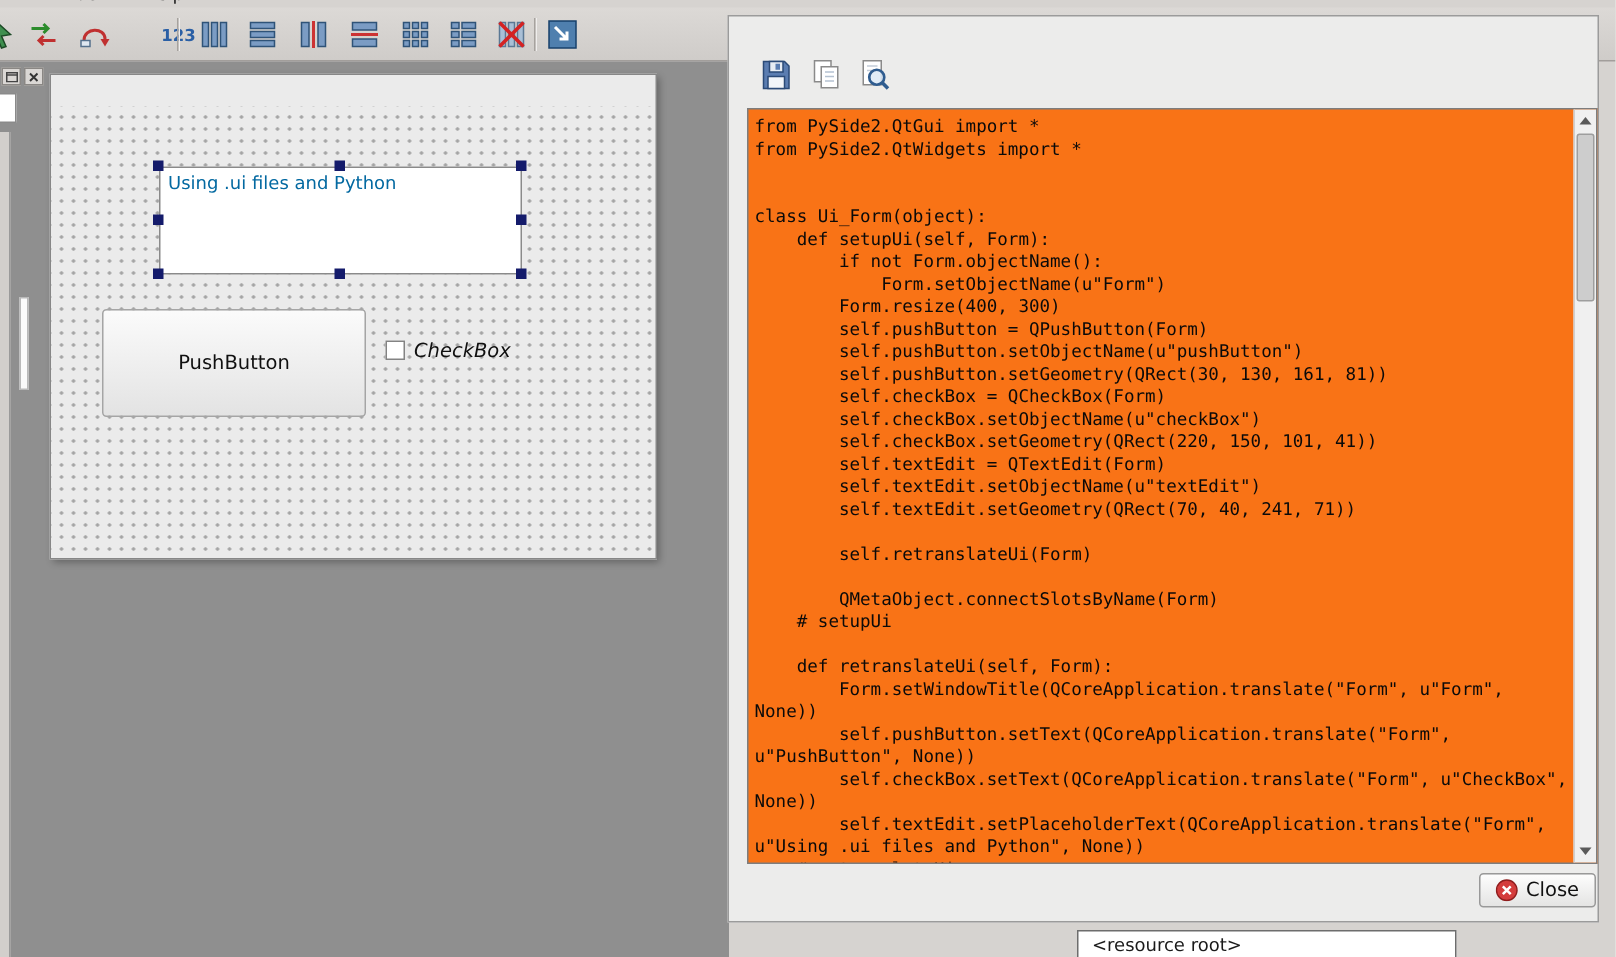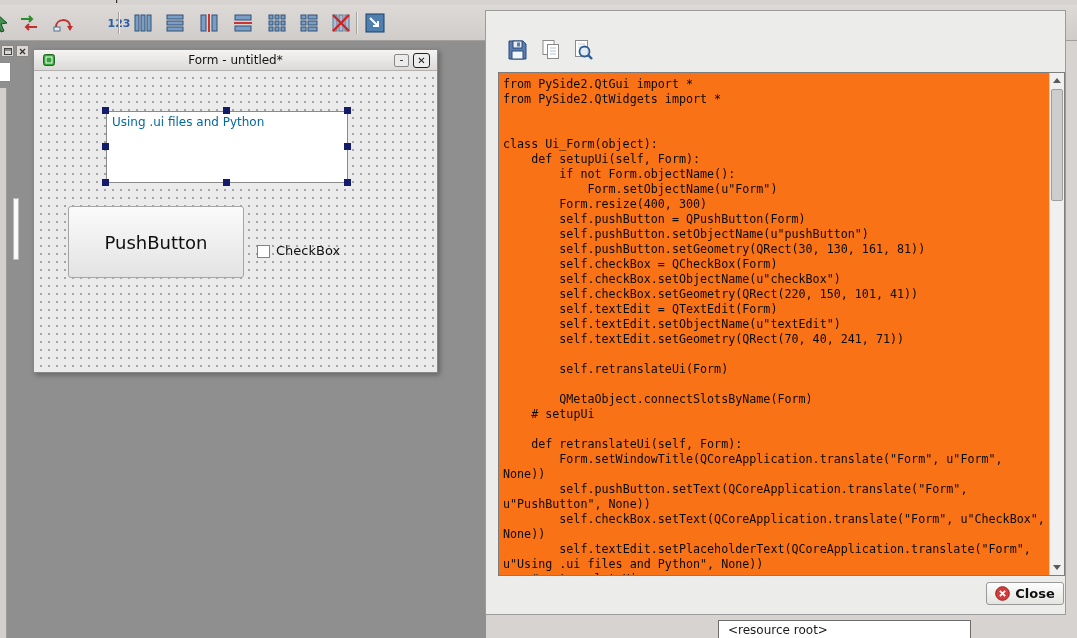--- a/index.html
+++ b/index.html
@@ -43,40 +43,40 @@
   .form-body { position:absolute; left:0; top:21px; right:0; bottom:0;
     background-image:radial-gradient(circle, #a4a4a4 1px, rgba(0,0,0,0) 1.2px);
     background-size:8px 8px; background-position:3px 3px; }
 
   .textedit { position:absolute; left:72px; top:40px; width:242px; height:72px; background:#fff; border:1px solid #8a8a8a; }
   .placeholder { padding:3px 5px; font-size:12px; color:#0369a1; }
   .handle { position:absolute; width:7px; height:7px; background:#141b6b; }
 
   .pushbtn { position:absolute; left:34px; top:135px; width:176px; height:72px;
     background:linear-gradient(#fbfbfb,#e3e3e3); border:1px solid #a5a5a5; border-radius:3px;
-    display:flex; align-items:center; justify-content:center; font-size:18px; color:#101010; }
-  .checkbox-row { position:absolute; left:223px; top:172px; display:flex; align-items:flex-end; gap:6px; }
+    display:flex; align-items:center; justify-content:center; font-size:13px; color:#101010; }
+  .checkbox-row { position:absolute; left:223px; top:156px; display:flex; align-items:flex-start; gap:6px;font-style:italic; }
   .cb-box { width:13px; height:13px; background:#fff; border:1px solid #838383; }
   .cb-label { font-size:13px; color:#101010; }
 
   
   .dialog { position:absolute; left:485px; top:10px; width:581px; height:605px;
     background:#ececeb; border:1px solid #9b9b9b; }
   .dlg-icon { position:absolute; top:26px; width:26px; height:26px; display:flex; align-items:center; justify-content:center; }
   .code-panel { position:absolute; left:12px; top:61px; width:567px; height:504px; background:#f97316; border:1px solid #7d7d7d; }
   .code-text { position:absolute; left:0; top:0; right:15px; bottom:0; overflow:hidden;
     padding:4px 2px 4px 4px; font-size:11.7px; line-height:15px; white-space:pre-wrap; color:#0a0a0a; }
   .vscroll { position:absolute; right:0; top:0; bottom:0; width:15px; background:#f0f0f0; border-left:1px solid #cfcfcf; }
   .scroll-btn { position:absolute; left:0; width:14px; height:15px; display:flex; align-items:center; justify-content:center; }
   .arrow-up { width:0; height:0; border-left:4px solid transparent; border-right:4px solid transparent; border-bottom:5px solid #5a5a5a; }
   .arrow-down { width:0; height:0; border-left:4px solid transparent; border-right:4px solid transparent; border-top:5px solid #5a5a5a; }
   .scroll-thumb { position:absolute; left:1px; top:16px; width:12px; height:112px; background:#cdcdcd; border:1px solid #9e9e9e; border-radius:2px; }
   .close-btn { position:absolute; left:500px; top:571px; width:78px; height:23px;
     background:linear-gradient(#fdfdfd,#e4e4e3); border:1px solid #999; border-radius:3px;
-    display:flex; align-items:center; justify-content:center; gap:5px; font-size:13px; color:#101010;font-weight:bold; }
+    display:flex; align-items:center; justify-content:center; gap:5px; font-size:13px; color:#101010; }
 
   
   .resource { position:absolute; left:718px; top:620px; width:253px; height:24px; background:#fff; border:1px solid #6d6d6d; }
   .resource-root { padding:2px 0 0 9px; font-size:12px; color:#1a1a1a; }
 </style>
 </head>
 <body>
 
 <div class="menubar">
   <div class="menubar-inner">
@@ -204,29 +204,20 @@
   <div class="dock-btn" style="left:16px;top:4px">
     <svg width="7" height="7" viewBox="0 0 7 7">
       <path d="M1 1 L6 6 M6 1 L1 6" stroke="#333" stroke-width="1.3"></path>
     </svg>
   </div>
   <div class="dock-input"></div>
   <div class="left-strip"></div>
   <div class="wb-sliver"></div>
 
   <div class="form-win">
-    <div class="form-titlebar">
-      <svg class="form-icon" width="12" height="12" viewBox="0 0 12 12">
-        <rect x="0.5" y="0.5" width="11" height="11" rx="2" fill="#35a33a" stroke="#1e6b22"></rect>
-        <rect x="3" y="3" width="6" height="6" fill="none" stroke="#ffffff"></rect>
-      </svg>
-      <div class="form-title">Form - untitled*</div>
-      <div class="btn-min">-</div>
-      <div class="btn-close">✕</div>
-    </div>
     <div class="form-body">
       <div class="textedit">
         <div class="placeholder">Using .ui files and Python</div>
       </div>
       <div class="handle" style="left:68px;top:36px"></div>
       <div class="handle" style="left:189px;top:36px"></div>
       <div class="handle" style="left:310px;top:36px"></div>
       <div class="handle" style="left:68px;top:72px"></div>
       <div class="handle" style="left:310px;top:72px"></div>
       <div class="handle" style="left:68px;top:108px"></div>

